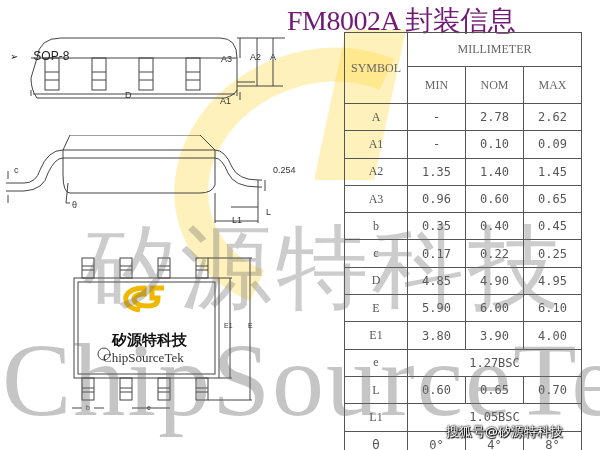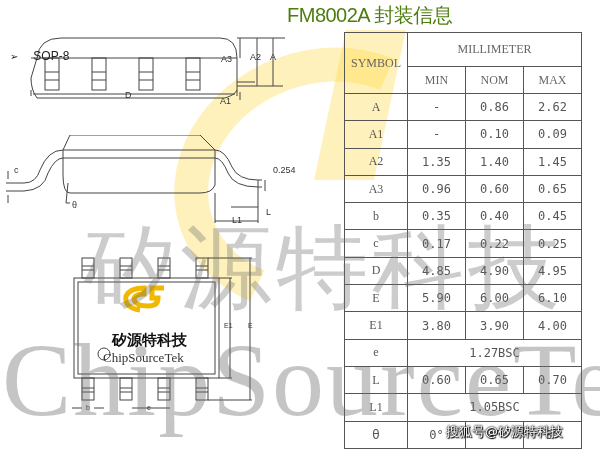--- a/index.html
+++ b/index.html
@@ -10,34 +10,34 @@
             border-radius:50%; border:34px solid rgba(255,214,60,0.35);
             border-right-color:transparent; border-bottom-color:transparent;
             transform:rotate(-20deg); z-index:0; }
   .wm-bar { position:absolute; left:330px; top:30px; width:60px; height:150px;
             background:rgba(255,214,60,0.35); transform:skewX(-12deg); z-index:0; }
 
   .pkg-label { position:absolute; left:10px; top:1px; font-family:"Liberation Sans", sans-serif;
                font-size:12px; color:#222; z-index:2;margin-top:48px; }
   .pkg-label .arrow { display:inline-block; width:20px; font-size:10px; }
 
-  .title { position:absolute; left:287px; top:2px; font-size:20px; color:#4d7c0f;
-           font-family:Liberation Sans, sans-serif; letter-spacing:-0.5px; z-index:2; }
+  .title { position:absolute; left:287px; top:2px; font-size:28px; color:#701a75;
+           font-family:Liberation Serif, serif; letter-spacing:-0.5px; z-index:2; }
 
   .drawing { position:absolute; z-index:1; }
 
   table.spec { position:absolute; left:344px; top:32px; border-collapse:collapse;
                z-index:2; font-family:"DejaVu Sans Mono", monospace; }
   table.spec td, table.spec th { border:1px solid #555; text-align:center;
                font-weight:normal; color:#555; font-size:12px; }
   table.spec th { font-family:"Liberation Serif", serif; font-size:12px; color:#666; }
   .c-sym { width:63px; }
   .c-val { width:58px; }
   tr.h1 th { height:34px;text-align:center; }
-  tr.h2 th { height:27px; }
+  tr.h2 th { height:37px; }
   tr.r td { height:27.3px; }
   td.sym { font-family:"Liberation Serif", serif; color:#666; }
   td.theta { font-family:"DejaVu Sans", sans-serif; font-weight:bold; color:#444; }
 
   .wm-text { position:absolute; color:rgba(120,120,120,0.45); z-index:3; pointer-events:none;
              font-family:"Liberation Serif", serif; white-space:nowrap; }
   .wm-cn { left:84px; top:206px; font-size:92px; letter-spacing:4px; font-family:"DejaVu Sans", sans-serif; font-weight:200; color:rgba(110,110,110,0.35); }
   .wm-en { left:2px; top:320px; font-size:104px; letter-spacing:2px; color:rgba(110,110,110,0.4); }
 
   .chip-logo-cn { position:absolute; left:112px; top:331px; font-size:15px; font-weight:bold;
@@ -192,21 +192,21 @@
     <th colspan="3">MILLIMETER</th>
   </tr>
   <tr class="h2">
     <th>MIN</th>
     <th>NOM</th>
     <th>MAX</th>
   </tr>
   <tr class="r">
         <td class="sym">A</td>
         <td>-</td>
-        <td>0.86</td>
+        <td>2.78</td>
         <td>2.62</td>
       </tr>
   <tr class="r">
         <td class="sym">A1</td>
         <td>-</td>
         <td>0.10</td>
         <td>0.09</td>
       </tr>
   <tr class="r">
         <td class="sym">A2</td>

